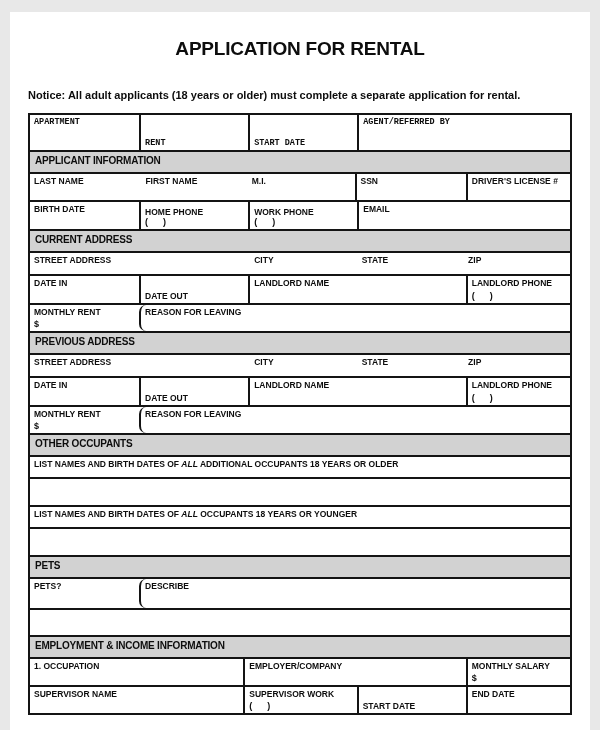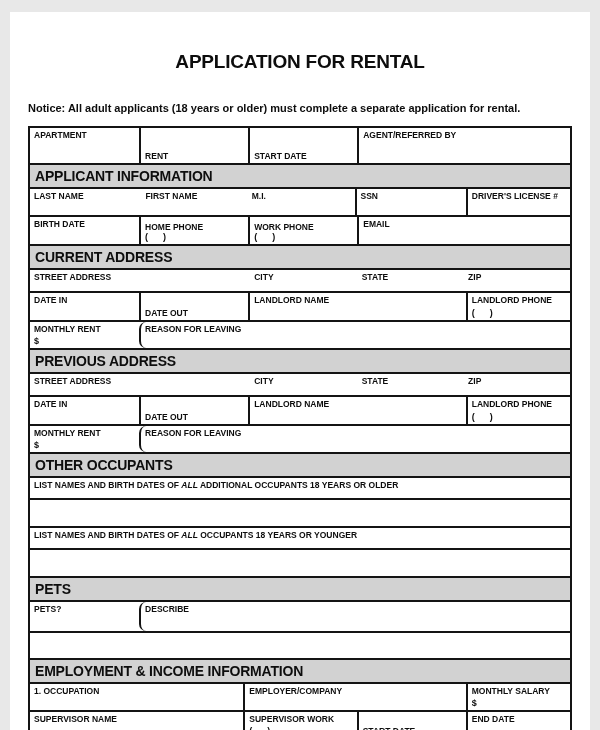--- a/index.html
+++ b/index.html
@@ -12,53 +12,53 @@
   .page {
     position: absolute;
     left: 10px; top: 12px;
     width: 580px; height: 718px;
     background: #ffffff;
     overflow: hidden;
   }
   .content { padding: 0 18px; }
   .title {
     text-align: center;
-    margin-top: 39px;
+    margin-top: 26px;
     font-size: 19px;
     font-weight: bold;
     color: #0d0d0d;
     letter-spacing: -0.2px;
   }
   .notice {
     margin-top: 29px;
     font-size: 11px;
     font-weight: bold;
     color: #0d0d0d;
   }
   .form {
     margin-top: 12px;
     border: 2px solid #141414;
   }
   .row { display: flex; border-top: 2px solid #141414; }
-  .row:first-child { border-top: none; }
+  .row:first-child { border-top: none; font-family: Liberation Mono, monospace; }
   .cell {
     border-left: 2px solid #141414;
     padding: 2px 4px;
     font-size: 8.5px;
     font-weight: bold;
     color: #0d0d0d;
     display: flex;
     flex-direction: column;
     justify-content: space-between;
     overflow: hidden;
   }
   .cell:first-child { border-left: none; }
   .sec-header {
     background: #d2d2d2;
-    font-size: 14px;
+    font-size: 10px;
     font-weight: bold;
     color: #0d0d0d;
     padding: 3px 0 3px 5px;
     min-height: 20px;
     letter-spacing: -0.2px;
   }
   .hint { white-space: pre; font-size: 9px; }
   .labels-inline { display: flex; }
   .labels-inline span { display: block; }
   

